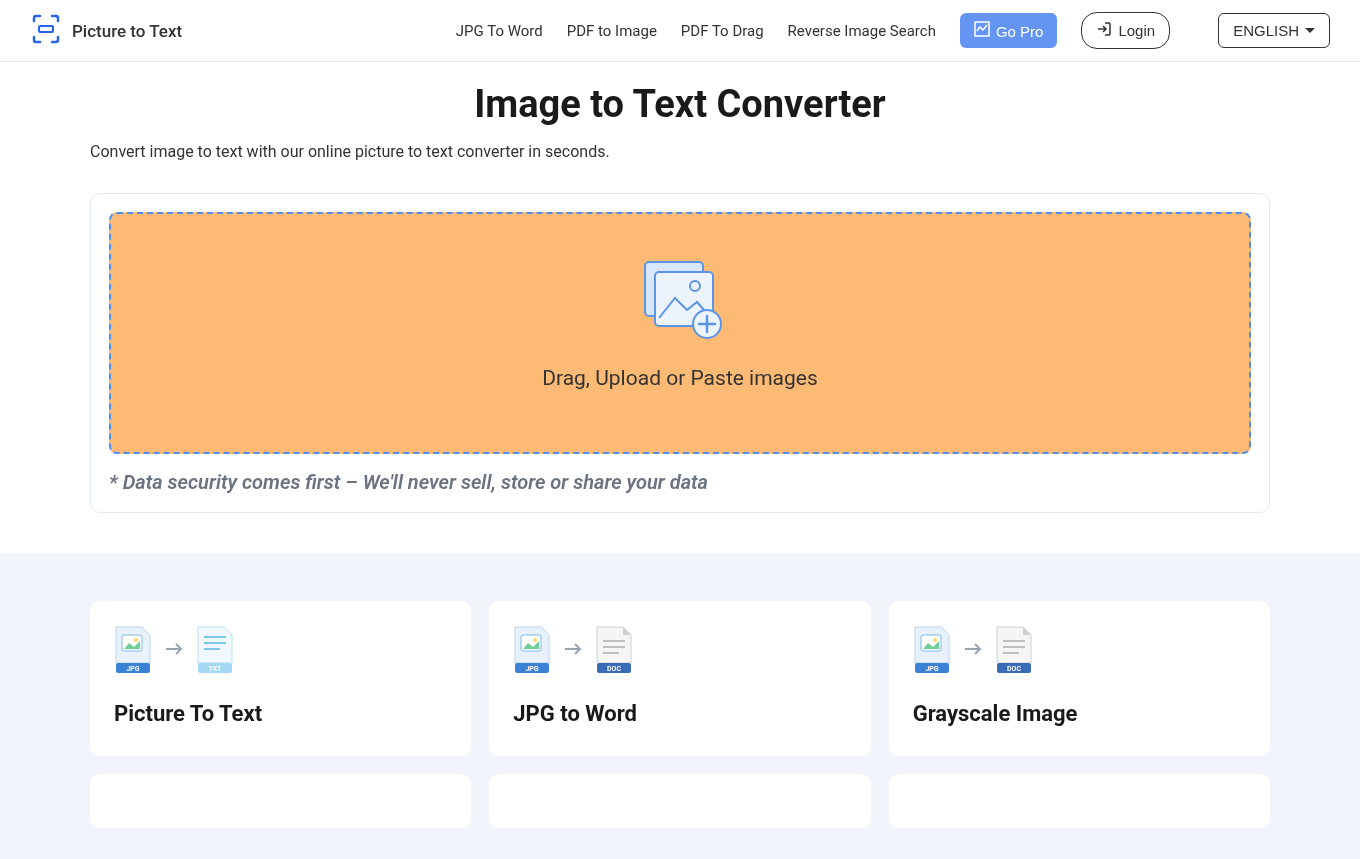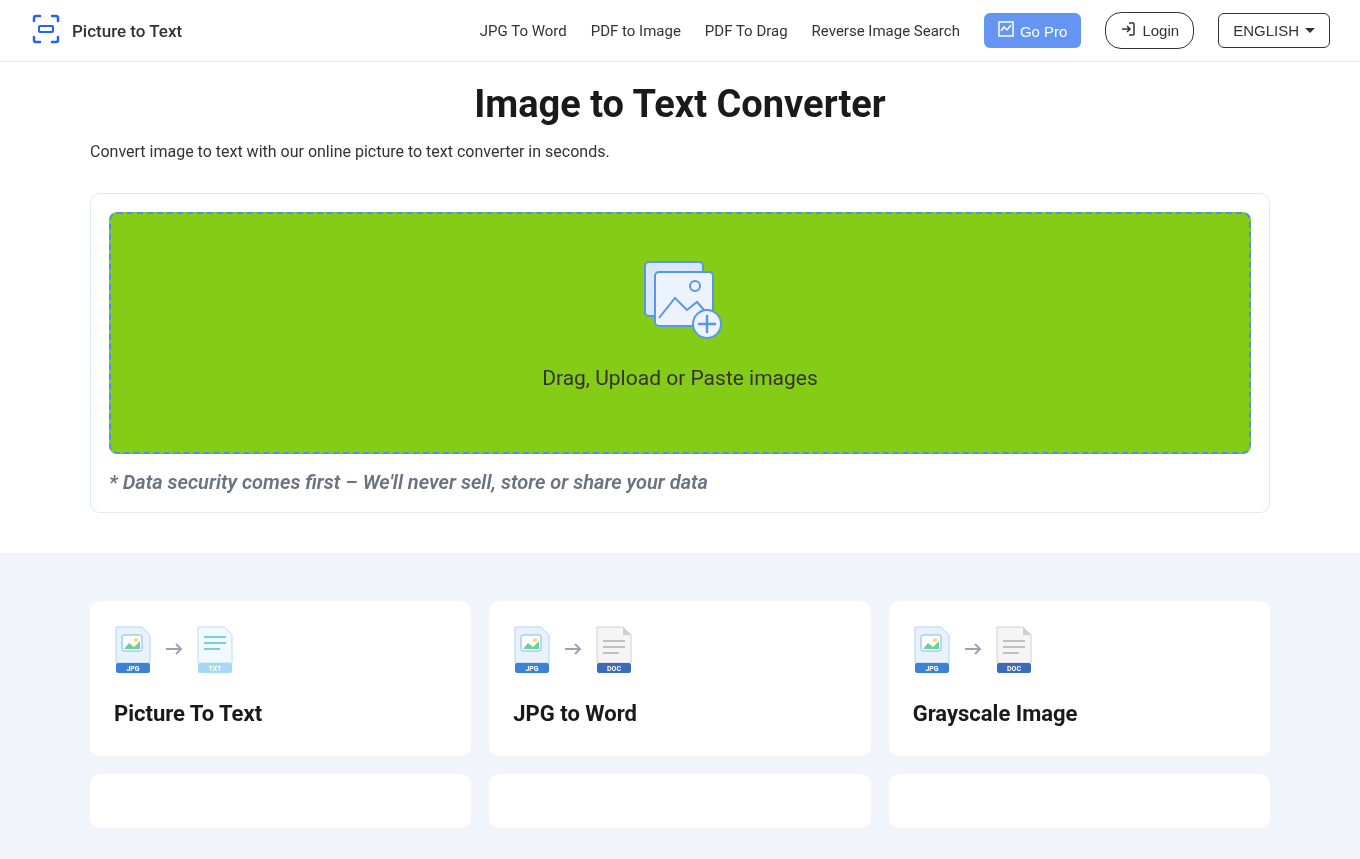--- a/index.html
+++ b/index.html
@@ -73,20 +73,21 @@
       display: flex;
       align-items: center;
       gap: 6px;
       background: #fff;
       color: #333;
       border: 1px solid #333;
       padding: 8px 14px;
       border-radius: 6px;
       font-size: 15px;
       cursor: pointer;
+      margin-left: 24px;
     }
     .main {
       padding: 20px 90px 40px;
     }
     .page-title {
       text-align: center;
       font-size: 38px;
       font-weight: 700;
       color: #1a1a1a;
       margin-bottom: 16px;
@@ -96,21 +97,21 @@
       color: #333;
       margin-bottom: 32px;
     }
     .upload-card {
       background: #fff;
       border: 1px solid #e2e8f0;
       border-radius: 10px;
       padding: 18px;
     }
     .dropzone {
-      background: #84cc16;
+      background: #fdba74;
       border: 2px dashed #4f8df0;
       border-radius: 8px;
       padding: 44px 20px;
       text-align: center;
     }
     .dropzone-icon {
       margin-bottom: 20px;
     }
     .dropzone-title {
       font-size: 21px;

